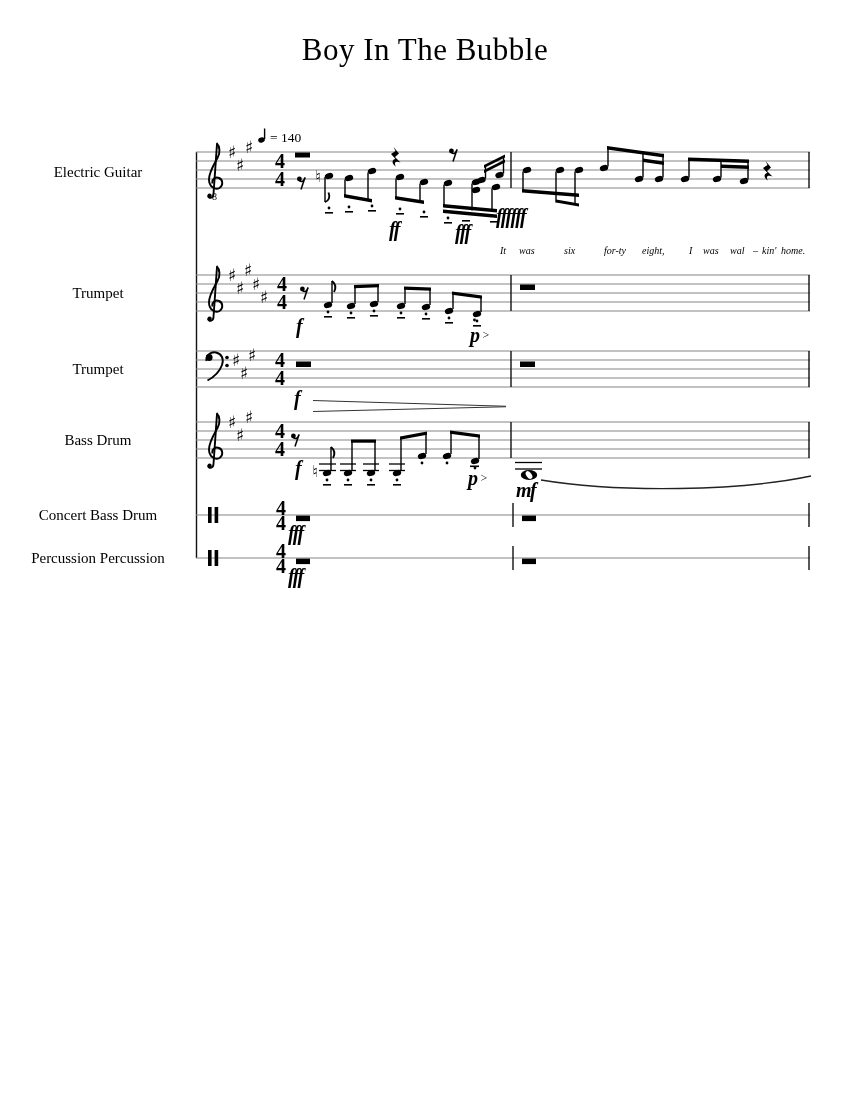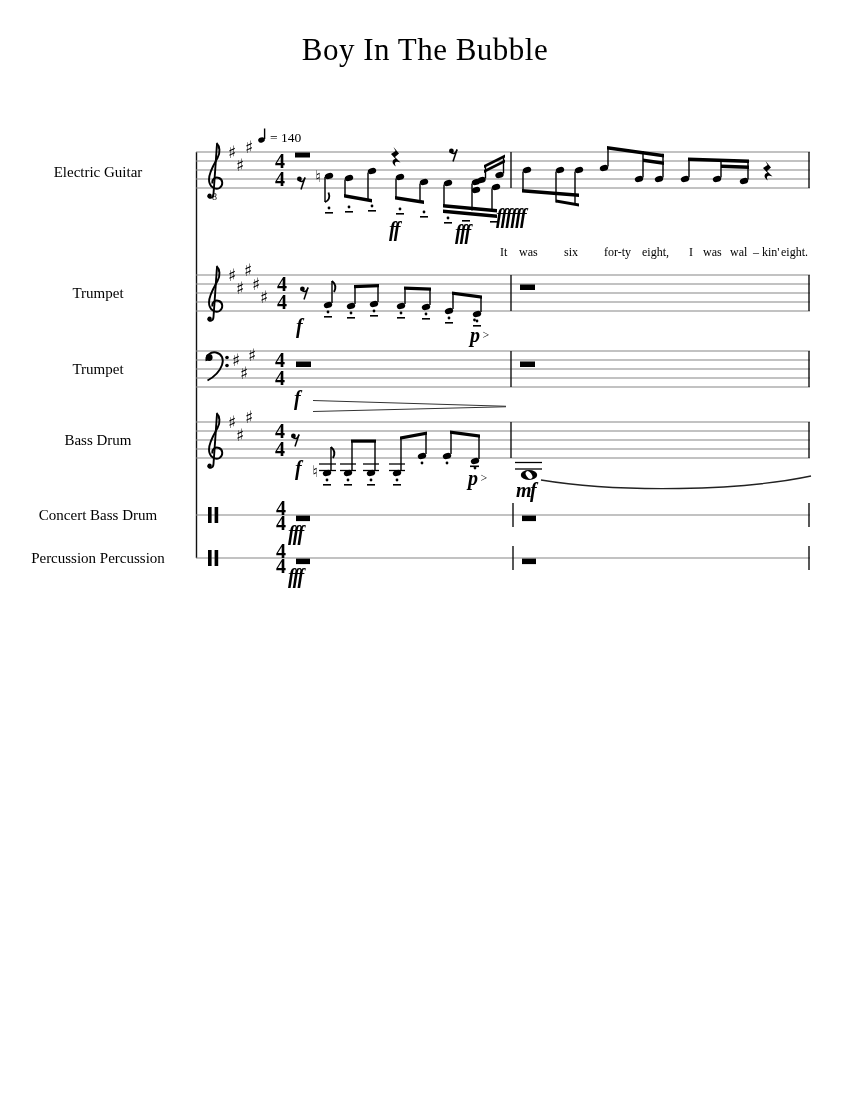--- a/index.html
+++ b/index.html
@@ -4,21 +4,21 @@
 <style>
   html,body{margin:0;padding:0;background:#fff;}
   body{width:850px;height:1100px;position:relative;font-family:"Liberation Serif",serif;color:#000;}
   .page{position:absolute;inset:0;width:850px;height:1100px;}
   svg.score{position:absolute;left:0;top:0;}
   .title{position:absolute;top:32px;left:0;width:850px;text-align:center;font-size:31px;letter-spacing:.5px;}
   .tempo-text{position:absolute;left:270px;top:130px;font-weight:normal;font-size:13.5px;}
   .ilabel{position:absolute;left:5px;width:186px;text-align:center;font-size:15px;line-height:1.1;}
   .dyn{position:absolute;font-style:italic;font-weight:bold;font-size:20px;line-height:1;letter-spacing:-1.5px;white-space:nowrap;text-align:center;}
   .acc{font-style:normal;font-weight:normal;font-size:12px;letter-spacing:0;margin-left:4px;vertical-align:3px;}
-  .lyr{position:absolute;top:246px;font-size:12px;line-height:1;white-space:nowrap;}
+  .lyr{position:absolute;top:246px;font-size:10px;line-height:1;white-space:nowrap;font-style:italic;}
   .sh{font-family:"DejaVu Sans",sans-serif;font-size:17px;}
   .nat{font-family:"DejaVu Sans",sans-serif;font-size:16px;}
   .ts{font-family:"Liberation Serif",serif;font-weight:bold;font-size:20px;}
   .oct{font-family:"Liberation Serif",serif;font-size:10px;}
   .sl{stroke:#858585;stroke-width:1.1;}
   .bl{stroke:#111;stroke-width:1.4;}
   .st{stroke:#000;stroke-width:1.4;}
   .lg{stroke:#000;stroke-width:1.3;}
   .bm{fill:#000;}
   .nh{fill:#000;}
@@ -55,21 +55,21 @@
   <div class="lyr" style="left:500px">It</div>
   <div class="lyr" style="left:519px">was</div>
   <div class="lyr" style="left:564px">six</div>
   <div class="lyr" style="left:604px">for-ty</div>
   <div class="lyr" style="left:642px">eight,</div>
   <div class="lyr" style="left:689px">I</div>
   <div class="lyr" style="left:703px">was</div>
   <div class="lyr" style="left:730px">wal</div>
   <div class="lyr" style="left:753px">–</div>
   <div class="lyr" style="left:762px">kin'</div>
-  <div class="lyr" style="left:781px">eight.</div>
+  <div class="lyr" style="left:781px">home.</div>
 
   <svg class="score" width="850" height="1100" viewBox="0 0 850 1100">
     <defs>
       <g id="gclef">
         <path class="fl" d="M10.5,-9 C14,-5.5 14.5,0.5 11.5,6 C7,14 3,20.5 3,27.5 C3,34.5 9,38.5 13.5,36 C17.5,33.5 17,27.5 13,26 C9,24.5 5.5,27.5 6.5,31.5" stroke-width="2.4"></path>
         <path class="fl" d="M11,-8 L7.5,42" stroke-width="1.8"></path>
         <path class="fl" d="M7.5,42 C7.3,46.5 2.5,47 2,43.5" stroke-width="1.6"></path>
         <circle cx="3.6" cy="43.6" r="2.1" fill="#000"></circle>
       </g>
       <g id="fclef">

